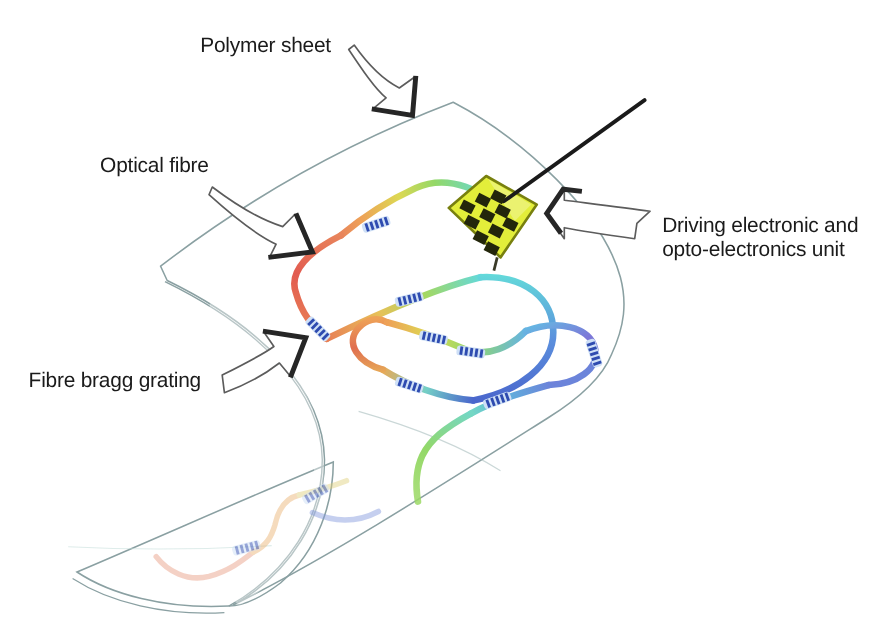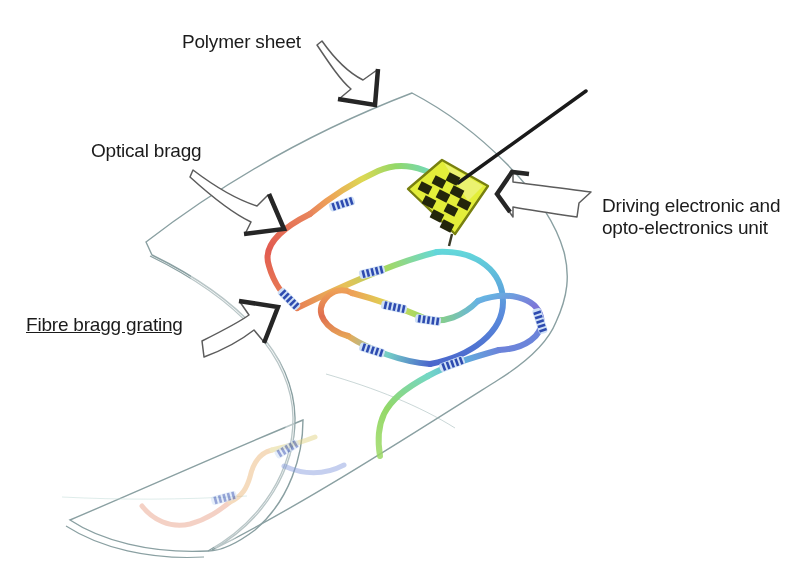--- a/index.html
+++ b/index.html
@@ -183,16 +183,16 @@
       <path class="arrow-b" d="M 239,301 L 278,307 L 264,343"></path>
     </g>
     <g>
       <path class="arrow-w" d="M 497,194 L 513,171 L 513,182 C 545,186 570,189 591,192 L 579,203 L 577,217 C 549,213 529,210 513,207 L 513,217 Z"></path>
       <path class="arrow-b" d="M 529,174 L 512,172 L 497,194 L 510,212"></path>
     </g>
   </g>
 </svg>
 
 <div class="lbl" style="left:182px; top:31px;">Polymer sheet</div>
-<div class="lbl" style="left:91px;  top:140px;">Optical bragg</div>
+<div class="lbl" style="left:91px;  top:140px;">Optical fibre</div>
 <div class="lbl wrap" style="left:602px; top:195px; width:200px;">Driving electronic and opto-electronics unit</div>
-<div class="lbl" style="left:26px;  top:314px;text-decoration:underline;">Fibre bragg grating</div>
+<div class="lbl" style="left:26px;  top:336px;">Fibre bragg grating</div>
 </div>
 
 </body></html>

